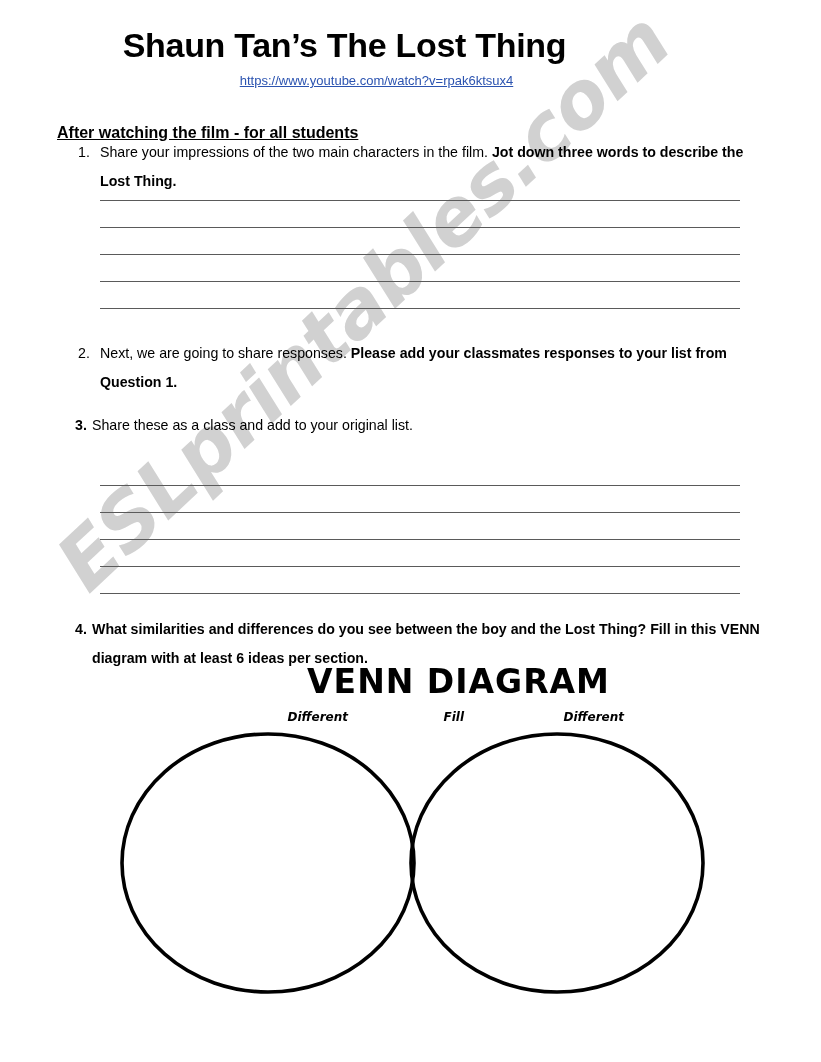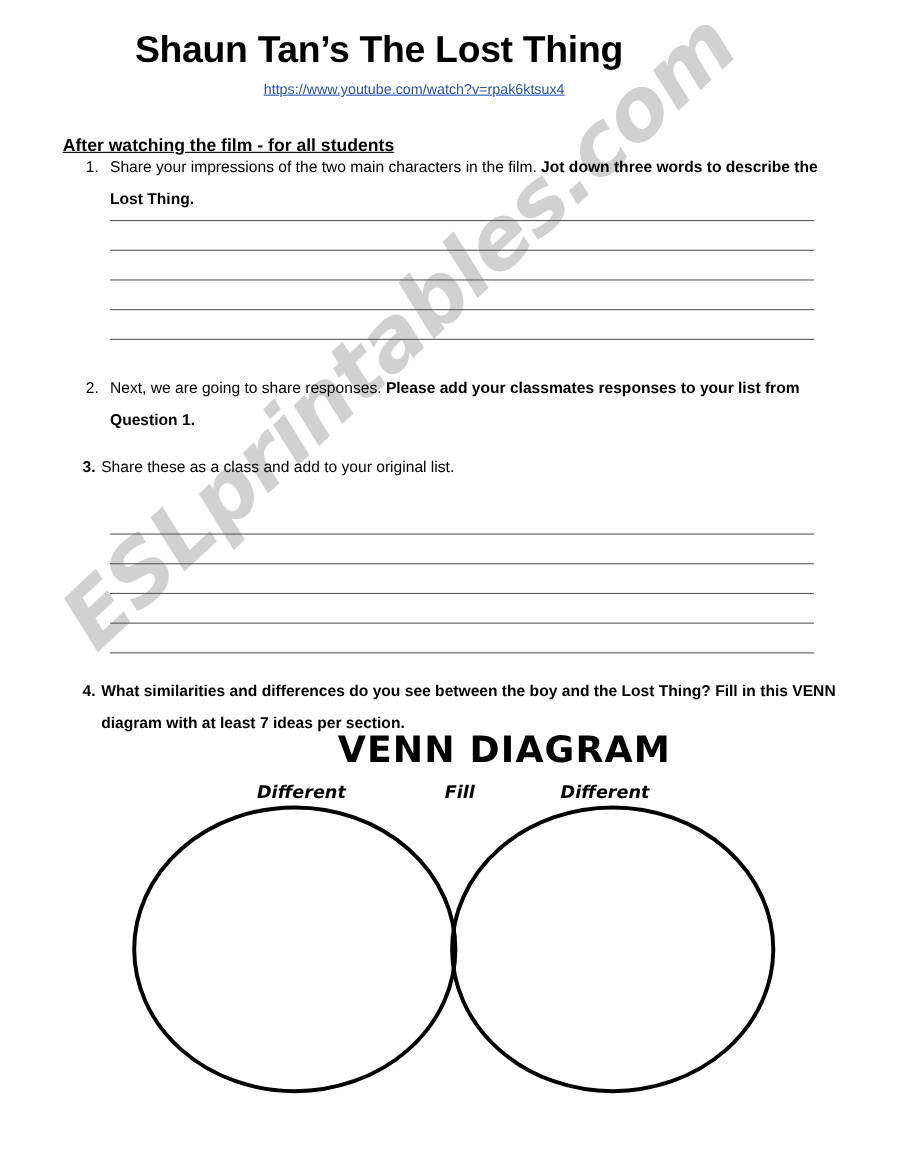--- a/index.html
+++ b/index.html
@@ -131,25 +131,25 @@
     font-size: 33px;
     font-weight: bold;
     letter-spacing: 1px;
     z-index: 10;
     margin-left: 48px;
   }
   .venn-label {
     position: absolute;
     top: 710px;
     font-family: "DejaVu Sans", sans-serif;
-    font-size: 16px;
+    font-size: 12px;
     font-weight: bold;
     font-style: italic;
     z-index: 11;
-    text-align: center;
+    text-align: right;
   }
   #venn-label-left  { left: 200px; width: 148px; }
   #venn-label-mid   { left: 372px; width: 92px; }
   #venn-label-right { left: 476px; width: 148px; }
 
   #venn-svg {
     position: absolute;
     left: 110px;
     top: 722px;
     z-index: 9;
@@ -196,21 +196,21 @@
   <div class="lines" id="lines-2">
     <div class="rule"></div>
     <div class="rule"></div>
     <div class="rule"></div>
     <div class="rule"></div>
     <div class="rule"></div>
   </div>
 
   <div class="question" id="q4">
     <span class="q-num">4.</span>
-    <span class="q-body bold">What similarities and differences do you see between the boy and the Lost Thing? Fill in this VENN diagram with at least 7 ideas per section.</span>
+    <span class="q-body bold">What similarities and differences do you see between the boy and the Lost Thing? Fill in this VENN diagram with at least 6 ideas per section.</span>
   </div>
 
   <div id="venn-title">VENN DIAGRAM</div>
 
   <div class="venn-label" id="venn-label-left">Different</div>
   <div class="venn-label" id="venn-label-mid">Fill</div>
   <div class="venn-label" id="venn-label-right">Different</div>
 
   <svg id="venn-svg" width="605" height="285" viewBox="0 0 605 285">
     <ellipse cx="158" cy="141" rx="146" ry="129" fill="none" stroke="#000000" stroke-width="3.6"></ellipse>

